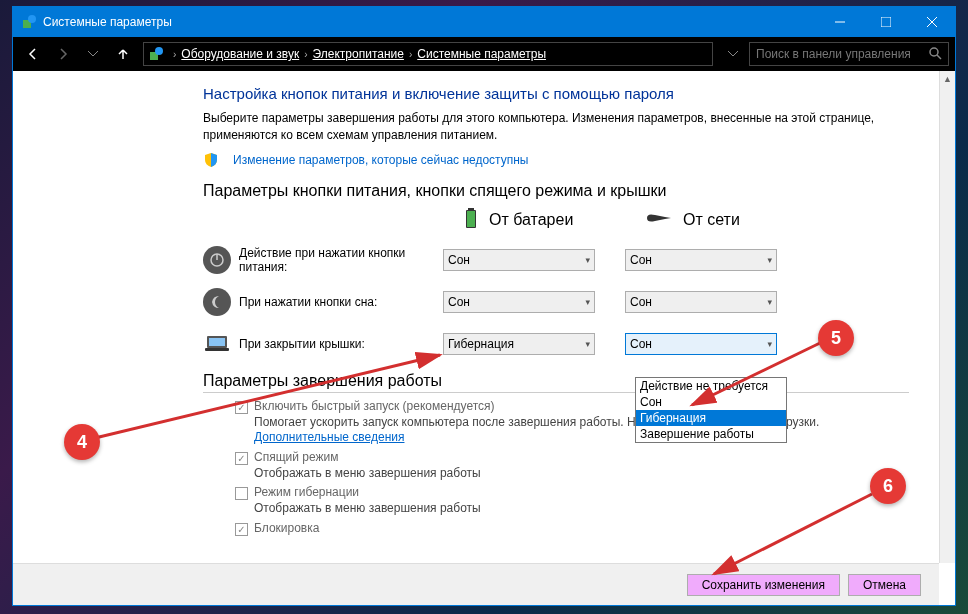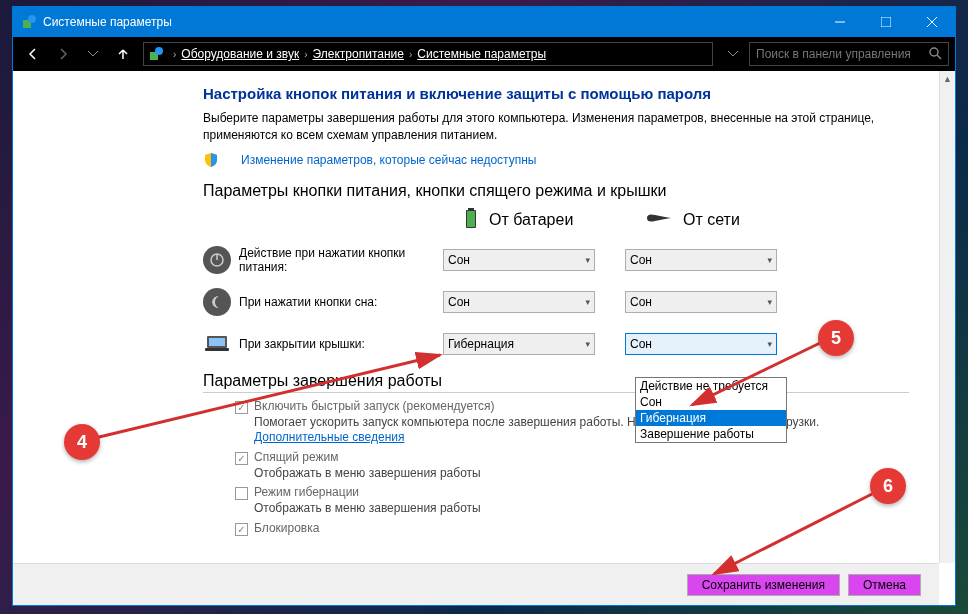--- a/index.html
+++ b/index.html
@@ -17,23 +17,23 @@
 .bc-icon { width: 16px; height: 16px; margin-right: 4px; display: flex; align-items: center; justify-content: center; }
 .bc-sep { color: #aaa; padding: 0 5px; font-size: 10px; }
 .bc-item { white-space: nowrap; text-decoration: underline; }
 .searchbox { width: 200px; height: 24px; border: 1px solid #444; display: flex; align-items: center; padding: 0 6px; color: #777; background: #000; }
 .searchbox input { flex: 1; background: transparent; border: none; color: #fff; outline: none; font-size: 12px; }
 .searchbox input::placeholder { color: #777; }
 .content { flex: 1; background: #fff; position: relative; overflow: hidden; }
 .scroll-area { position: absolute; top: 0; left: 0; right: 16px; bottom: 42px; overflow: hidden; padding: 14px 30px 0 190px; color: #000; }
 .scrollbar { position: absolute; right: 0; top: 0; width: 16px; bottom: 42px; background: #f0f0f0; border-left: 1px solid #ddd; }
 .scroll-arrow { height: 16px; display: flex; align-items: center; justify-content: center; color: #666; font-size: 9px; }
-.heading { color: #003399; font-size: 15px; font-weight: 700; margin-bottom: 8px; }
+.heading { color: #003399; font-size: 15px; font-weight: 400; margin-bottom: 8px; }
 .desc { font-size: 12px; margin-bottom: 8px; line-height: 1.4; }
-.shield-row { display: flex; align-items: center; gap: 22px; margin-bottom: 14px; }
+.shield-row { display: flex; align-items: center; gap: 14px; margin-bottom: 14px; }
 .shield-link { color: #0066cc; font-size: 12px; }
 .shield-icon { width: 16px; height: 16px; }
 .section-title { font-size: 16px; margin-bottom: 6px; }
 .section-title.line { border-bottom: 1px solid #ccc; padding-bottom: 2px; }
 .power-header { display: flex; align-items: center; margin-bottom: 12px; }
 .power-header .spacer { width: 260px; }
 .power-col { width: 160px; display: flex; align-items: center; gap: 10px; font-size: 16px; }
 .option-row { display: flex; align-items: center; margin-bottom: 14px; }
 .opt-icon { width: 28px; height: 28px; border-radius: 14px; background: #555; margin-right: 8px; display: flex; align-items: center; justify-content: center; color: #fff; }
 .opt-label { width: 204px; font-size: 12px; }
@@ -44,21 +44,21 @@
 .dd-item { padding: 1px 4px; }
 .dd-item.sel { background: #0078d7; color: #fff; }
 .shutdown-section { margin-top: 4px; }
 .chk-row { display: flex; align-items: flex-start; gap: 6px; margin: 3px 0 0 32px; }
 .chk { width: 13px; height: 13px; border: 1px solid #999; background: #fff; display: flex; align-items: center; justify-content: center; font-size: 10px; color: #888; margin-top: 2px; flex-shrink: 0; }
 .chk-label { font-size: 12px; color: #666; }
 .chk-label.bold { font-weight: 400; }
 .sub-desc { font-size: 12px; color: #444; margin: 1px 0 4px 51px; line-height: 1.3; }
 .link { color: #0066cc; text-decoration: underline; text-align: center; }
 .button-bar { position: absolute; bottom: 0; left: 0; right: 16px; height: 42px; background: #f0f0f0; border-top: 1px solid #ddd; display: flex; align-items: center; justify-content: flex-end; padding-right: 18px; gap: 8px; }
-.btn { height: 22px; padding: 0 14px; border: 1px solid #adadad; background: #d946ef; font-size: 12px; display: flex; align-items: center; }
+.btn { height: 22px; padding: 0 14px; border: 1px solid #adadad; background: #f0abfc; font-size: 12px; display: flex; align-items: center; }
 .badge { position: absolute; width: 36px; height: 36px; border-radius: 18px; background: #e53935; display: flex; align-items: center; justify-content: center; color: #fff; font-size: 18px; font-weight: bold; z-index: 20; box-shadow: 0 2px 4px rgba(0,0,0,0.3); }
 .arrow-svg { position: absolute; z-index: 15; pointer-events: none; }
 </style>
 </head>
 <body>
 
 <div class="window">
   <div class="titlebar">
     <span class="icon">
         <svg width="16" height="16" viewBox="0 0 16 16">

